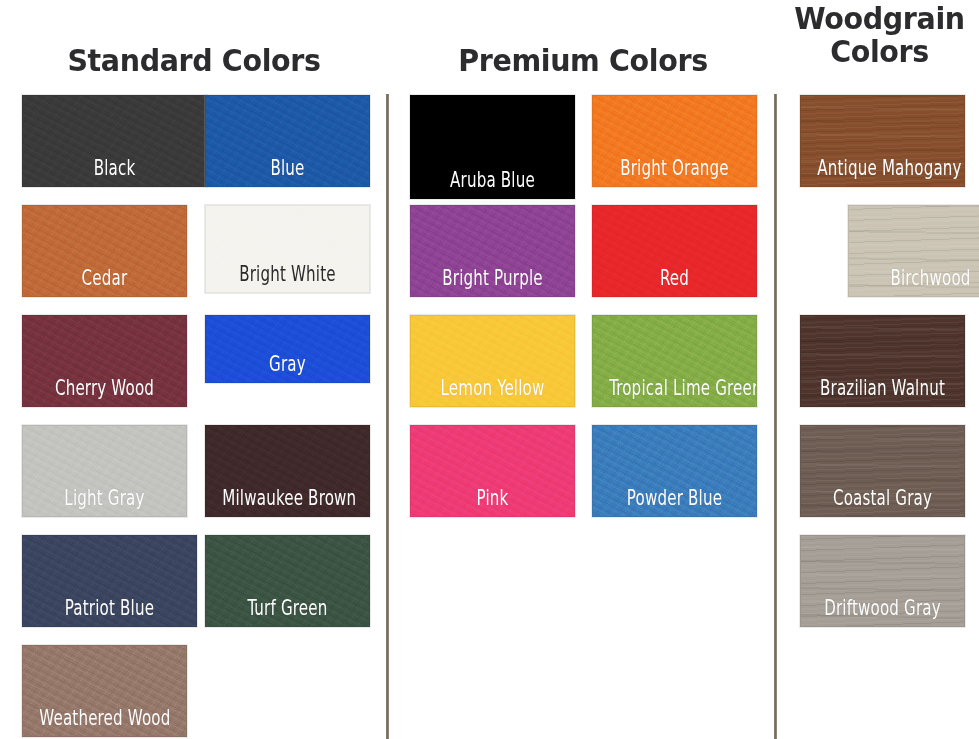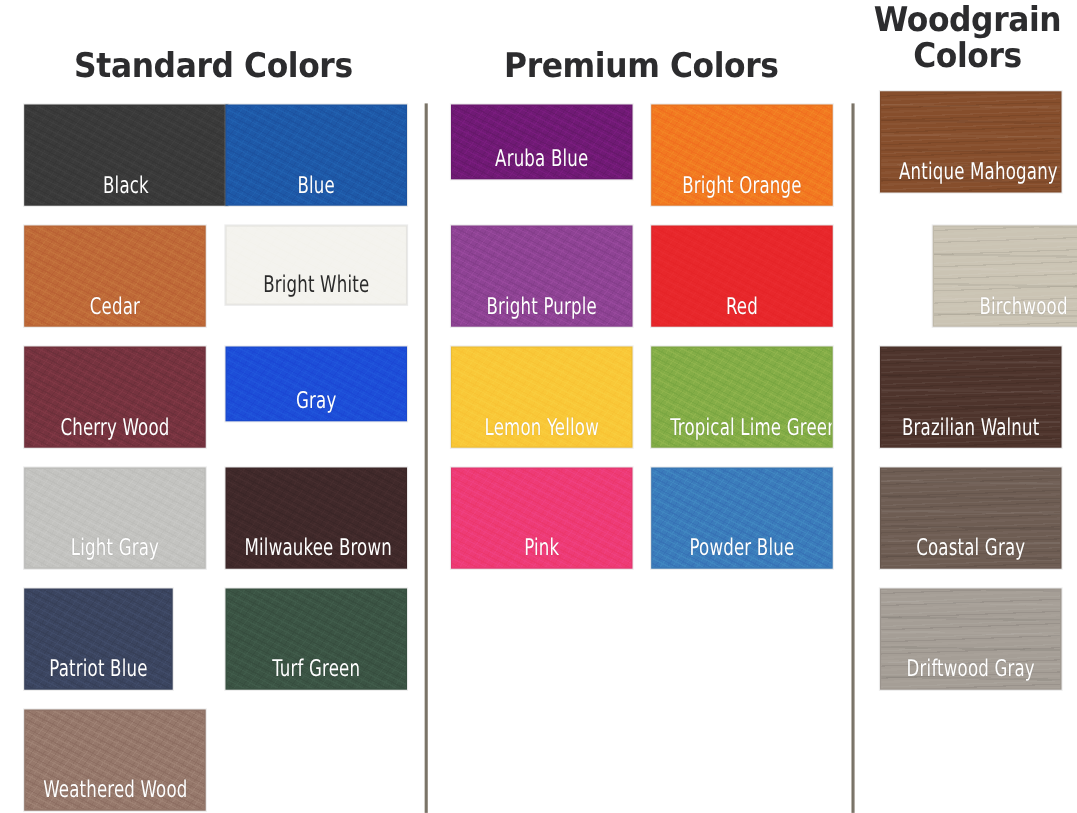--- a/index.html
+++ b/index.html
@@ -158,53 +158,53 @@
         <div class="label">Black</div>
       </div>
       <div class="swatch" style="left: 205px; top: 95px; width: 165px; height: 92px; background: rgb(30, 89, 168); text-decoration: underline;">
         <div class="grain noise"></div>
         <div class="label">Blue</div>
       </div>
       <div class="swatch" style="left: 22px; top: 205px; width: 165px; height: 92px; background: rgb(191, 106, 56);">
         <div class="grain noise"></div>
         <div class="label">Cedar</div>
       </div>
-      <div class="swatch dark-label" style="left: 205px; top: 205px; width: 165px; height: 72px; background: rgb(244, 243, 238);">
+      <div class="swatch dark-label" style="left: 205px; top: 205px; width: 165px; height: 88px; background: rgb(244, 243, 238);">
         <div class="grain noise"></div>
         <div class="label">Bright White</div>
       </div>
       <div class="swatch" style="left: 22px; top: 315px; width: 165px; height: 92px; background: rgb(118, 51, 63);">
         <div class="grain noise"></div>
         <div class="label">Cherry Wood</div>
       </div>
       <div class="swatch" style="left: 205px; top: 315px; width: 165px; height: 68px; background: #1d4ed8;">
         <div class="grain noise"></div>
         <div class="label">Gray</div>
       </div>
       <div class="swatch" style="left: 22px; top: 425px; width: 165px; height: 92px; background: rgb(195, 195, 192);">
         <div class="grain noise"></div>
         <div class="label">Light Gray</div>
       </div>
       <div class="swatch" style="left: 205px; top: 425px; width: 165px; height: 92px; background: rgb(64, 41, 42);">
         <div class="grain noise"></div>
         <div class="label">Milwaukee Brown</div>
       </div>
-      <div class="swatch" style="left: 22px; top: 535px; width: 135px; height: 92px; background: rgb(59, 69, 96); text-decoration: underline;">
+      <div class="swatch" style="left: 22px; top: 535px; width: 175px; height: 92px; background: rgb(59, 69, 96); text-decoration: underline;">
         <div class="grain noise"></div>
         <div class="label">Patriot Blue</div>
       </div>
       <div class="swatch" style="left: 205px; top: 535px; width: 165px; height: 92px; background: rgb(59, 84, 68);">
         <div class="grain noise"></div>
         <div class="label">Turf Green</div>
       </div>
       <div class="swatch" style="left: 22px; top: 645px; width: 165px; height: 92px; background: rgb(150, 120, 107);">
         <div class="grain noise"></div>
         <div class="label">Weathered Wood</div>
       </div>
-      <div class="swatch" style="left: 410px; top: 95px; width: 165px; height: 68px; background: #701a75; padding-left: 12px;">
+      <div class="swatch" style="left: 410px; top: 95px; width: 165px; height: 104px; background: #000000; padding-left: 12px;">
         <div class="grain noise"></div>
         <div class="label">Aruba Blue</div>
       </div>
       <div class="swatch" style="left: 592px; top: 95px; width: 165px; height: 92px; background: rgb(242, 121, 33);">
         <div class="grain noise"></div>
         <div class="label">Bright Orange</div>
       </div>
       <div class="swatch" style="left: 410px; top: 205px; width: 165px; height: 92px; background: rgb(142, 67, 148);">
         <div class="grain noise"></div>
         <div class="label">Bright Purple</div>
@@ -222,21 +222,21 @@
         <div class="label">Tropical Lime Green</div>
       </div>
       <div class="swatch" style="left: 410px; top: 425px; width: 165px; height: 92px; background: rgb(238, 59, 118);">
         <div class="grain noise"></div>
         <div class="label">Pink</div>
       </div>
       <div class="swatch" style="left: 592px; top: 425px; width: 165px; height: 92px; background: rgb(59, 124, 187);">
         <div class="grain noise"></div>
         <div class="label">Powder Blue</div>
       </div>
-      <div class="swatch" style="left: 800px; top: 83px; width: 165px; height: 92px; background: rgb(134, 78, 44);">
+      <div class="swatch" style="left: 800px; top: 95px; width: 165px; height: 92px; background: rgb(134, 78, 44);">
         <div class="grain wood"></div>
         <div class="label">Antique Mahogany</div>
       </div>
       <div class="swatch" style="left: 800px; top: 205px; width: 165px; height: 92px; background: rgb(203, 196, 180); margin-left: 48px;">
         <div class="grain wood"></div>
         <div class="label">Birchwood</div>
       </div>
       <div class="swatch" style="left: 800px; top: 315px; width: 165px; height: 92px; background: rgb(78, 52, 44);">
         <div class="grain wood"></div>
         <div class="label">Brazilian Walnut</div>

